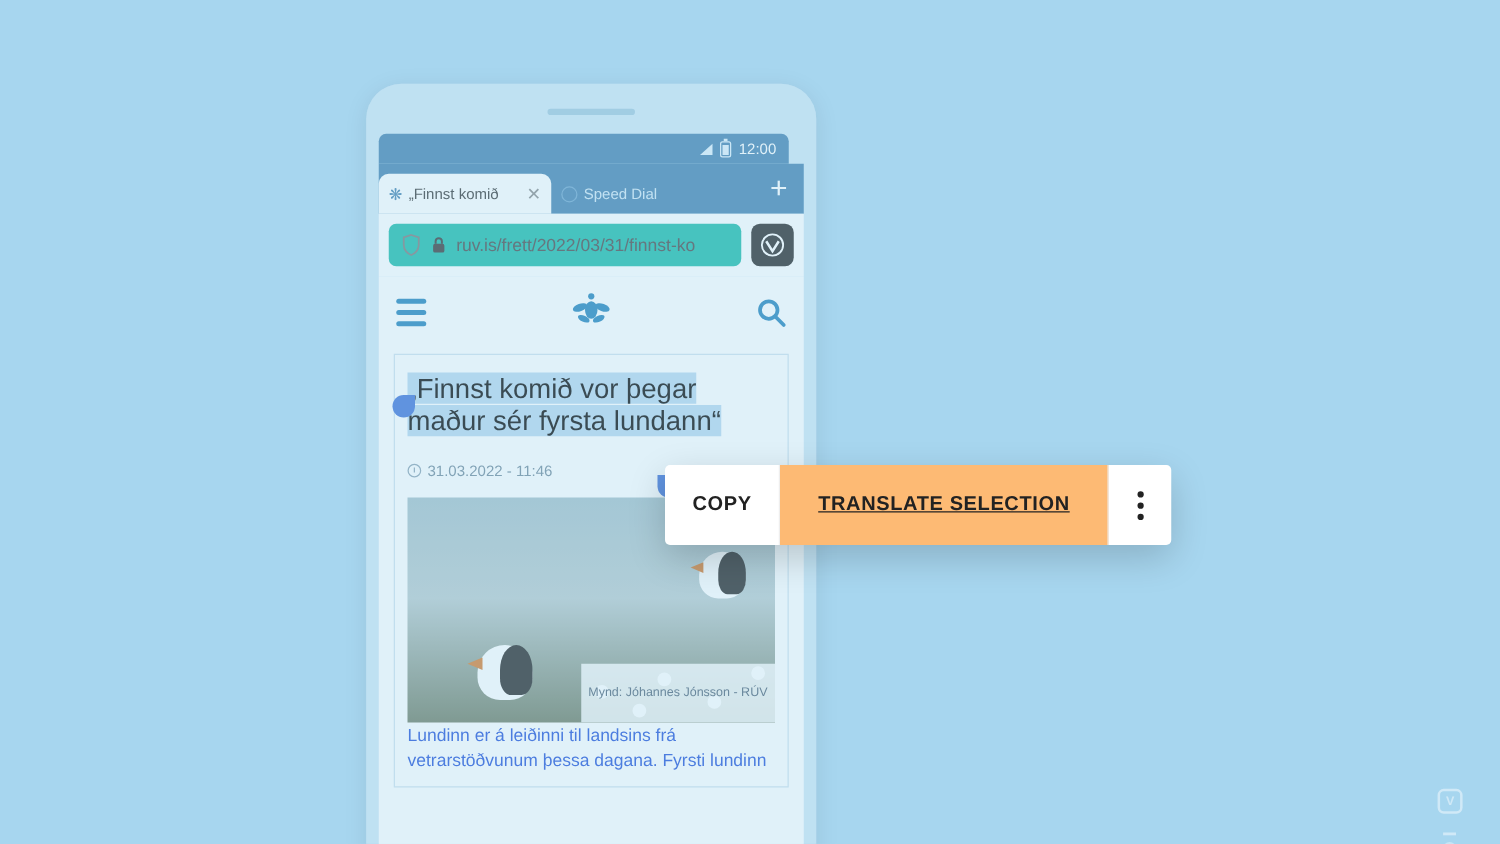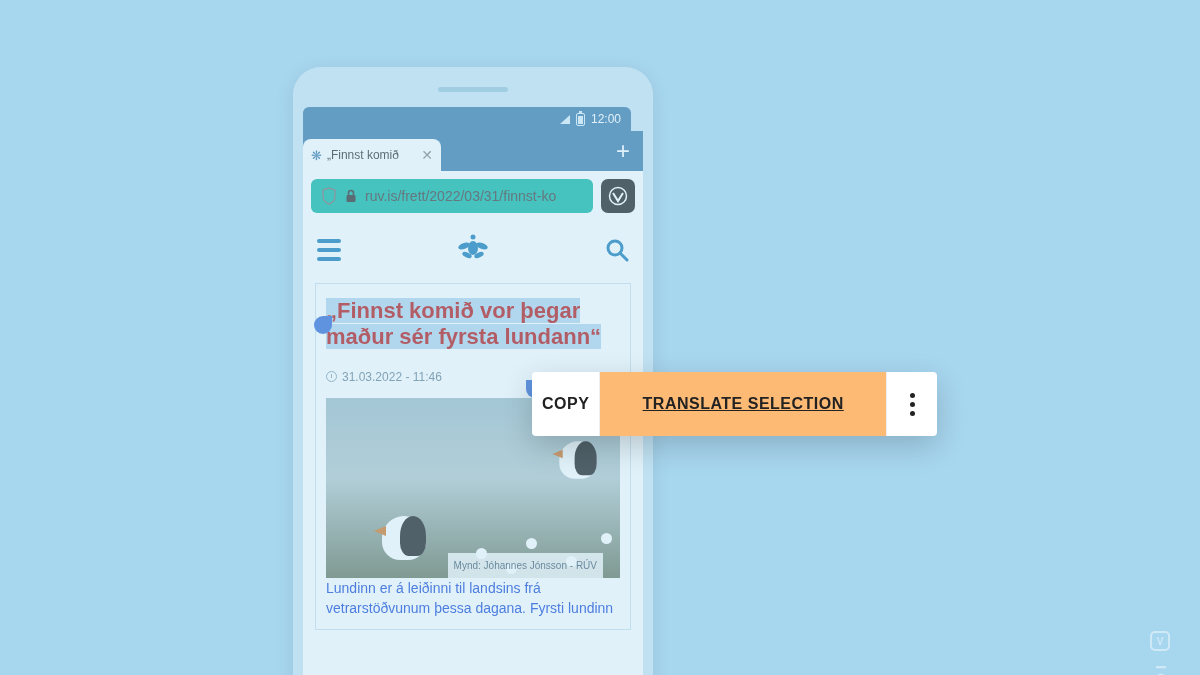--- a/index.html
+++ b/index.html
@@ -189,23 +189,23 @@
   .site-logo { color: #1d7fb8; }
   .search-icon svg { display: block; }
 
   .article {
     border: 1px solid #cfe2ee;
     margin: 4px 12px 0 12px;
     padding: 14px 10px 10px 10px;
   }
   .headline {
     font-size: 22px;
-    font-weight: 700;
+    font-weight: 400;
     line-height: 1.18;
-    color: #b91c1c;
+    color: #000000;
     position: relative;
   }
   .hl-selected {
     background: #b7d8ef;
   }
   .sel-handle {
     position: absolute;
     width: 18px; height: 18px;
     background: #3b6fd8;
     border-radius: 50%;
@@ -271,23 +271,23 @@
   .puffin.p1 { left: 56px; top: 118px; }
   .puffin.p2 { left: 230px; top: 40px; transform: scale(0.85); }
   .flower {
     position: absolute;
     width: 11px; height: 11px;
     background: #fff;
     border-radius: 50%;
   }
   .caption {
     position: absolute;
-    right: 17px; bottom: 0;
+    right: 0; bottom: 0;
     background: rgba(255,255,255,0.85);
-    padding: 7px 6px;
+    padding: 18px 6px;
     font-size: 10px;
     color: #4a5f73;
   }
   .body-text {
     font-size: 14px;
     color: #1d4ed8;
     line-height: 1.45;
   }
 
   .context-menu {
@@ -304,21 +304,21 @@
     z-index: 100;
   }
   .menu-item {
     display: flex;
     align-items: center;
     justify-content: center;
     font-size: 16px;
     font-weight: 600;
     letter-spacing: 0.5px;
     color: #222;
-    padding: 0 10px;
+    padding: 0 22px;
     border-right: 1px solid #eee;
   }
   .menu-item.translate { background: #fdba74; flex: 1; text-decoration: underline; }
   .menu-more {
     width: 50px;
     display: flex;
     align-items: center;
     justify-content: center;
     flex-direction: column;
     gap: 4px;
@@ -365,20 +365,24 @@
     <div class="signal-icon"></div>
     <div class="battery-icon"></div>
     <span>12:00</span>
   </div>
 
   <div class="tab-strip">
     <div class="tab active">
       <span class="favicon-ruv">❋</span>
       <span>„Finnst komið</span>
       <span class="tab-close">✕</span>
+    </div>
+    <div class="tab inactive">
+      <span class="favicon-circle"></span>
+      <span>Speed Dial</span>
     </div>
     <div class="add-tab">+</div>
   </div>
 
   <div class="address-row">
     <div class="address-bar">
       <span class="shield-icon">
         <svg width="16" height="18" viewBox="0 0 16 18">
             <path d="M8 1 L14 3 V9 C14 13 11 16 8 17 C5 16 2 13 2 9 V3 Z" fill="none" stroke="#777" stroke-width="1.4"></path>
           </svg>

